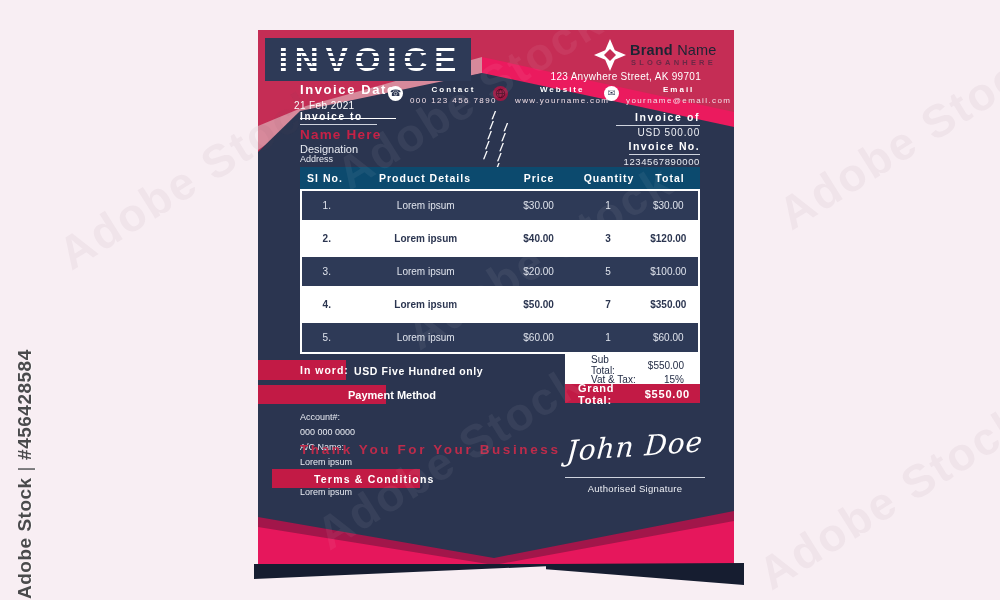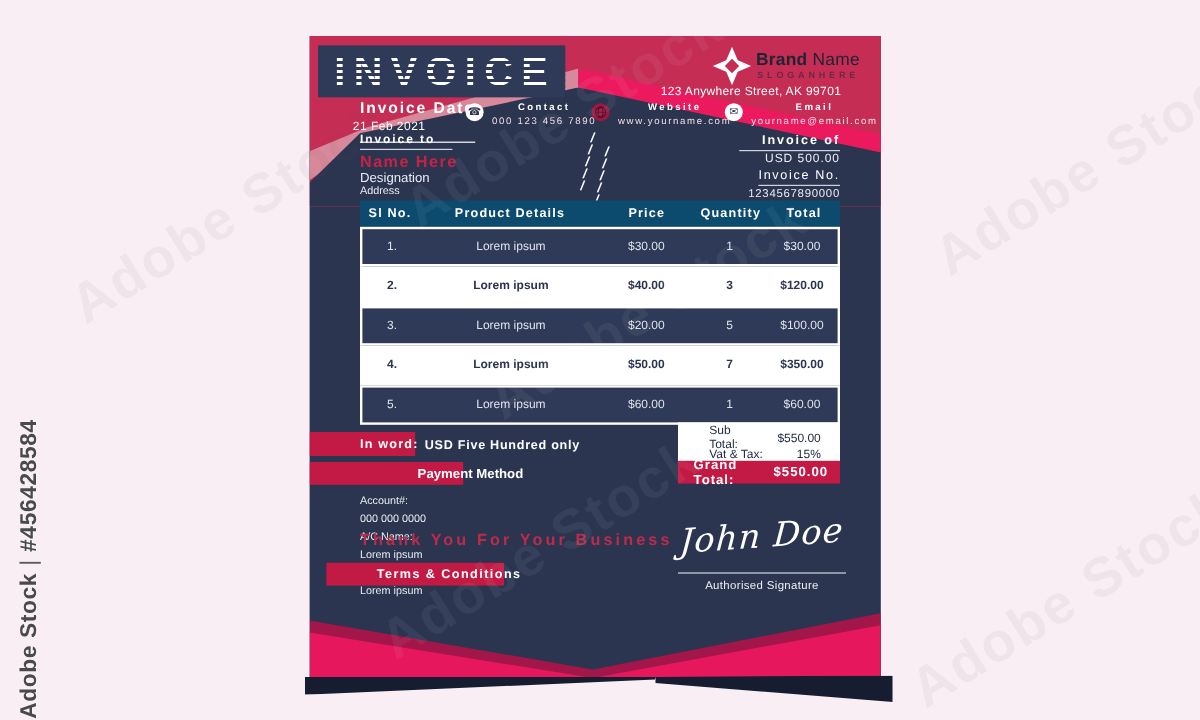--- a/index.html
+++ b/index.html
@@ -80,21 +80,21 @@
   .to-desg  { position:absolute; left:42px; top:113px; color:#e8ebf2; font-size:11px; }
   .to-addr  { position:absolute; left:42px; top:124px; color:#e8ebf2; font-size:9px; }
 
   .slashes { position:absolute; left:230px; top:80px; color:#fff; font-size:11px; line-height:10px;
              white-space:pre-line; transform:skewX(-12deg); font-weight:600; }
   .slashes.s2 { left:242px; top:92px; }
 
   .of-label { position:absolute; right:34px; top:81px; color:#fff; font-weight:800; font-size:10.5px;
               letter-spacing:1.6px; border-bottom:1px solid #cfd4de; padding-bottom:2px; text-align:right; min-width:84px; }
   .of-amt   { position:absolute; right:34px; top:97px; color:#eef0f5; font-size:10px; letter-spacing:.8px; }
-  .of-nolbl { position:absolute; right:34px; top:110px; color:#fff; font-weight:400; font-size:10.5px;
+  .of-nolbl { position:absolute; right:34px; top:110px; color:#fff; font-weight:700; font-size:10.5px;
               letter-spacing:1.4px; border-bottom:1px solid #cfd4de; padding-bottom:2px; }
   .of-no    { position:absolute; right:34px; top:126px; color:#e8ebf2; font-size:9.5px; letter-spacing:.6px; }
 
   
   .tbl { position:absolute; left:42px; top:137px; width:400px; }
   .tbl-head { display:flex; background:#0c4a6e; height:22px; align-items:center;
               color:#fff; font-weight:800; font-size:10.5px; letter-spacing:1px; }
   .tbl-row { display:flex; height:33px; align-items:center; font-size:10px; }
   .tbl-row.odd  { background:#2e3a57; color:#dfe3ec; border:2px solid #fff; }
   .tbl-row.even { background:#ffffff; color:#2b3550; font-weight:700; border-left:2px solid #fff; border-right:2px solid #fff; }

